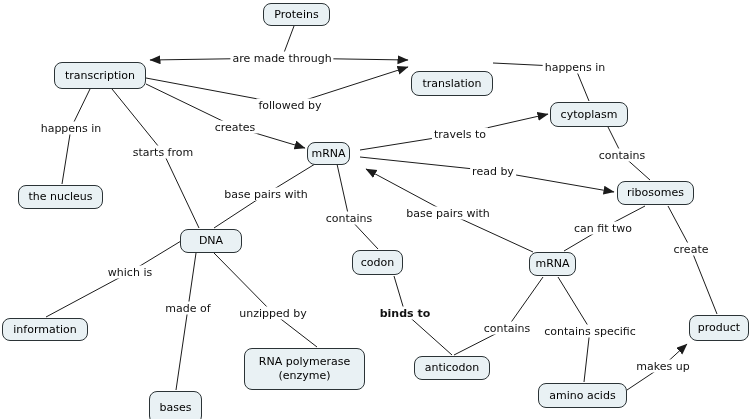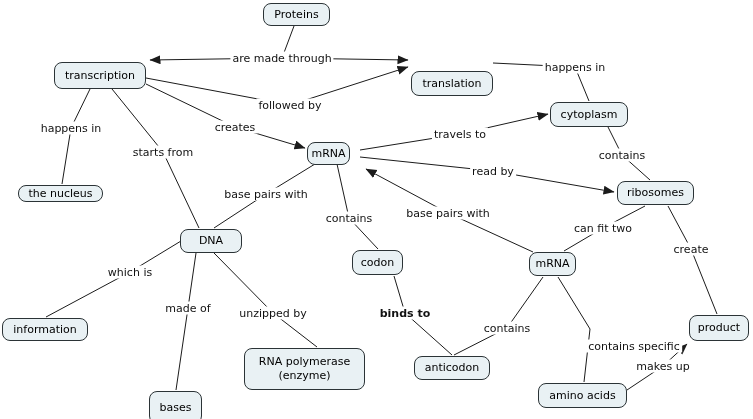--- a/index.html
+++ b/index.html
@@ -118,29 +118,29 @@
       <div class="edge-label" style="left: 493px; top: 171px;">read by</div>
       <div class="edge-label" style="left: 603px; top: 228px;">can fit two</div>
       <div class="edge-label" style="left: 691px; top: 249px;">create</div>
       <div class="edge-label" style="left: 448px; top: 213px;">base pairs with</div>
       <div class="edge-label" style="left: 349px; top: 218px;">contains</div>
       <div class="edge-label" style="left: 130px; top: 272px;">which is</div>
       <div class="edge-label" style="left: 188px; top: 308px;">made of</div>
       <div class="edge-label" style="left: 273px; top: 313px;">unzipped by</div>
       <div class="edge-label" style="left: 405px; top: 313px; font-weight: bold;">binds to</div>
       <div class="edge-label" style="left: 507px; top: 328px;">contains</div>
-      <div class="edge-label" style="left: 590px; top: 346px; margin-left: 44px;">contains specific</div>
+      <div class="edge-label" style="left: 590px; top: 331px;">contains specific</div>
       <div class="edge-label" style="left: 663px; top: 366px;">makes up</div>
     </div>
   <div id="node-layer">
       <div class="node" style="left: 263px; top: 3px; width: 67px; height: 23px;">Proteins</div>
       <div class="node" style="left: 54px; top: 62px; width: 92px; height: 27px;">transcription</div>
       <div class="node" style="left: 411px; top: 47px; width: 82px; height: 25px; margin-top: 24px;">translation</div>
       <div class="node" style="left: 550px; top: 102px; width: 78px; height: 25px;">cytoplasm</div>
-      <div class="node" style="left: 18px; top: 185px; width: 85px; height: 17px;">the nucleus</div>
+      <div class="node" style="left: 18px; top: 185px; width: 85px; height: 24px;">the nucleus</div>
       <div class="node" style="left: 307px; top: 142px; width: 43px; height: 23px;">mRNA</div>
       <div class="node" style="left: 617px; top: 181px; width: 77px; height: 24px;">ribosomes</div>
       <div class="node" style="left: 180px; top: 229px; width: 62px; height: 24px;">DNA</div>
       <div class="node" style="left: 352px; top: 250px; width: 51px; height: 25px;">codon</div>
       <div class="node" style="left: 529px; top: 252px; width: 47px; height: 24px;">mRNA</div>
       <div class="node" style="left: 2px; top: 318px; width: 86px; height: 23px;">information</div>
       <div class="node" style="left: 244px; top: 348px; width: 121px; height: 42px;">RNA polymerase
 (enzyme)</div>
       <div class="node" style="left: 149px; top: 391px; width: 53px; height: 33px;">bases</div>
       <div class="node" style="left: 414px; top: 356px; width: 76px; height: 24px;">anticodon</div>

